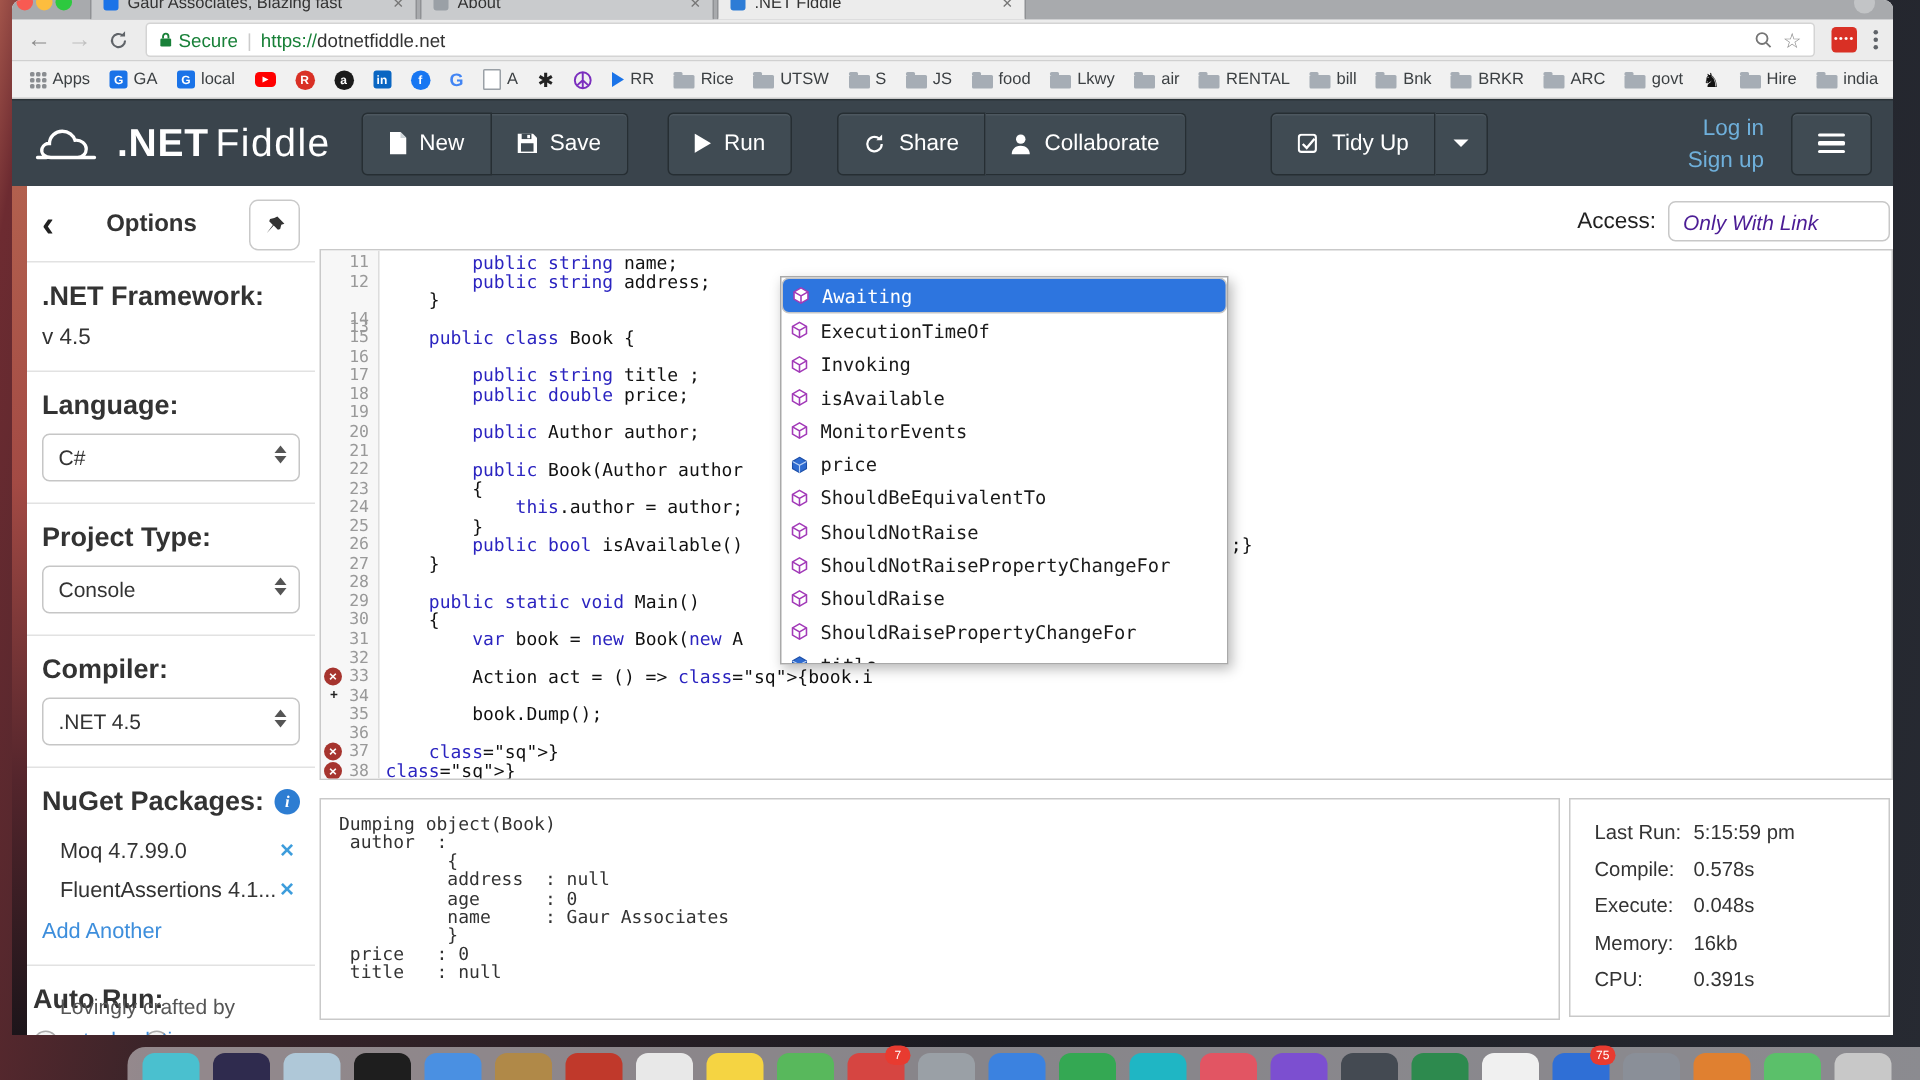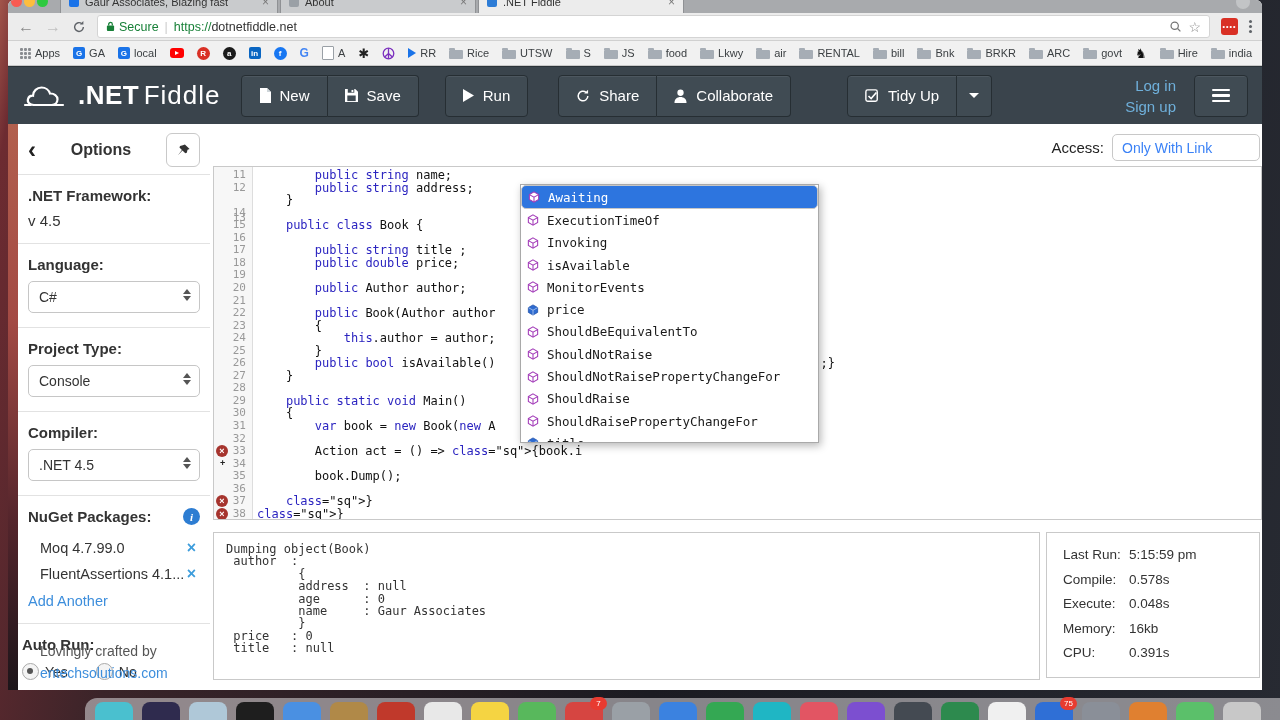--- a/index.html
+++ b/index.html
@@ -66,21 +66,21 @@
   
   .page{position:absolute;left:0;right:0;top:124px;bottom:0;background:#fff;}
   .leftgap{position:absolute;left:0;top:0;bottom:0;width:10px;background:linear-gradient(180deg,#b2604e 0%,#a34a44 35%,#54252c 70%,#1c151a 100%);}
   
   .sidebar{position:absolute;left:10px;top:2px;width:192px;bottom:4px;background:#fff;font-size:14px;color:#333;}
   .s-head{height:48px;display:flex;align-items:center;padding:0 10px;border-bottom:1px solid #e2e2e2;}
   .backch{font-size:24px;font-weight:bold;color:#222;line-height:1;}
   .s-title{flex:1;text-align:center;font-weight:bold;font-size:16px;}
   .pinbtn{width:32px;height:32px;border:1px solid #c9c9c9;border-radius:6px;background:#fff;display:flex;align-items:center;justify-content:center;}
   .s-sec{padding:12px 10px 14px;border-bottom:1px solid #e2e2e2;}
-  .s-lbl{font-weight:bold;font-size:15px;margin-bottom:8px;}
+  .s-lbl{font-weight:bold;font-size:18px;margin-bottom:8px;}
   .s-val{font-size:15px;}
   .sel{height:30px;border:1px solid #c6c6c6;border-radius:5px;background:#fff;display:flex;align-items:center;padding:0 10px;font-size:14px;color:#333;position:relative;}
   .sel .arrows{position:absolute;right:8px;top:7px;display:flex;flex-direction:column;gap:2px;}
   .sel .arrows i{display:block;border-left:4px solid transparent;border-right:4px solid transparent;}
   .sel .arrows .up{border-bottom:5px solid #555;}
   .sel .arrows .dn{border-top:5px solid #555;}
   .nughead{display:flex;align-items:center;justify-content:space-between;margin-bottom:10px;}
   .infoc{width:17px;height:17px;border-radius:50%;background:#2d7dd2;color:#fff;font-size:11px;font-weight:bold;font-style:italic;display:flex;align-items:center;justify-content:center;font-family:"Liberation Serif",serif;}
   .pkg{display:flex;align-items:center;justify-content:space-between;padding:4px 4px 4px 12px;font-size:14.5px;}
   .pkgx{color:#3d9ddc;font-weight:bold;font-size:16px;}
@@ -92,21 +92,21 @@
   .rdot.on:after{content:"";position:absolute;left:3.5px;top:3.5px;width:6px;height:6px;border-radius:50%;background:#555;}
   .s-foot{position:absolute;left:22px;top:16px;line-height:22px;font-size:14px;pointer-events:none;}
   .s-foot .f1{color:#555;}
   .s-foot .f2{color:#3d8edc;}
   
   .main{position:absolute;left:205px;top:0;width:1049px;bottom:0;}
   .namein{position:absolute;left:0;top:13px;width:275px;height:22px;border:1px solid #a9a9a9;padding:0 6px;font-size:14px;font-family:"Liberation Sans",sans-serif;color:#333;}
   .namein::placeholder{color:#8a8a8a;}
   .access{position:absolute;right:2px;top:10px;display:flex;align-items:center;gap:8px;}
   .access .albl{font-size:15px;color:#222;}
-  .accsel{width:128px;height:25px;border:1px solid #c8c8c8;border-radius:5px;display:flex;align-items:center;padding:0 9px;font-size:14px;color:#3b82f6;background:#fff;}
+  .accsel{width:128px;height:25px;border:1px solid #c8c8c8;border-radius:5px;display:flex;align-items:center;padding:0 9px;font-size:14px;color:#4c1d95;background:#fff;font-style:italic;}
   
   .editor{position:absolute;left:0;top:42px;width:1047px;height:352px;border:1px solid #c9c9c9;background:#fff;overflow:hidden;}
   .gutter{position:absolute;left:0;top:0;bottom:0;width:38px;background:#f7f7f7;border-right:1px solid #ddd;}
   .lnum{position:absolute;right:6px;font-family:"DejaVu Sans Mono",monospace;font-size:11px;color:#999;line-height:12.55px;}
   .codearea{position:absolute;left:39px;top:0;right:0;bottom:0;padding-left:4px;}
   .cline{position:absolute;left:4px;right:0;font-family:"DejaVu Sans Mono",monospace;font-size:12px;line-height:12.55px;white-space:pre;color:#111;}
   .kw{color:#2b24c0;}
   .erricon{position:absolute;left:2px;width:12px;height:12px;border-radius:50%;background:#a6342e;color:#fff;font-size:9px;line-height:12px;text-align:center;font-weight:bold;}
   .foldplus{position:absolute;left:6px;color:#222;font-size:9px;font-weight:bold;}
   

